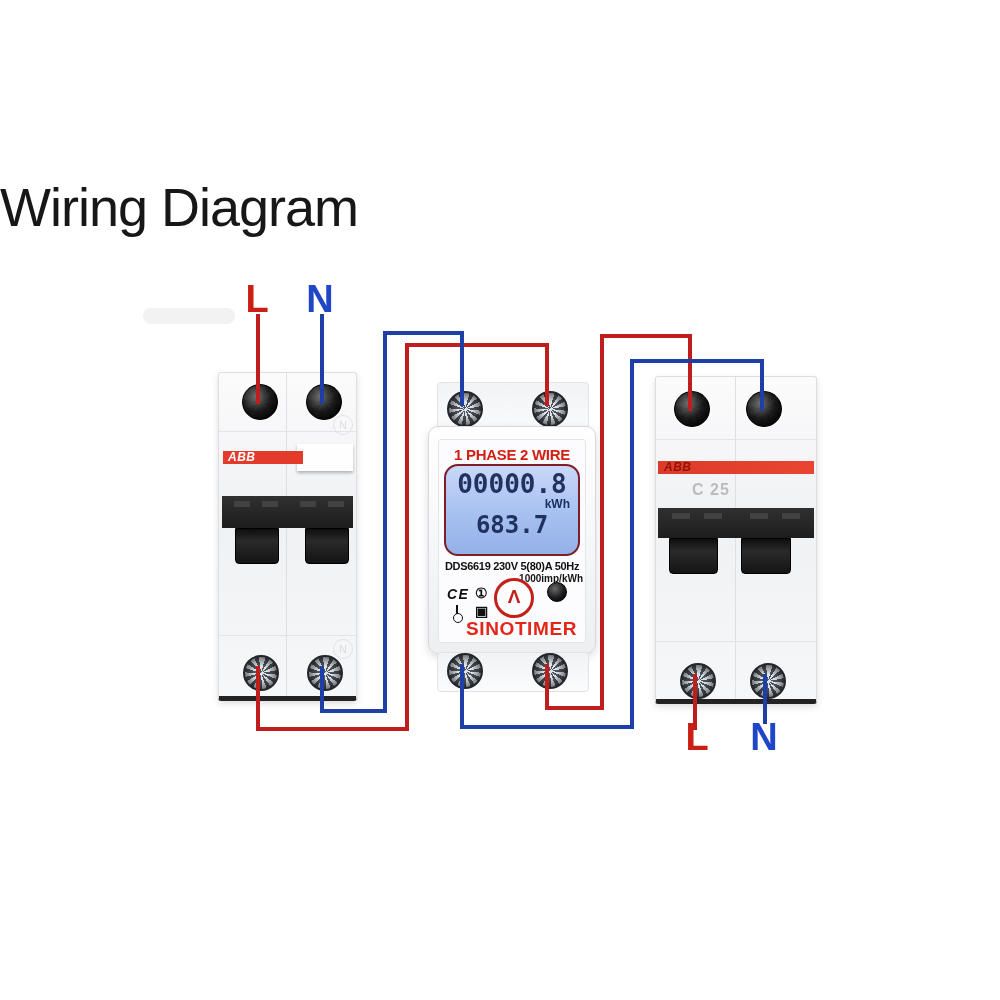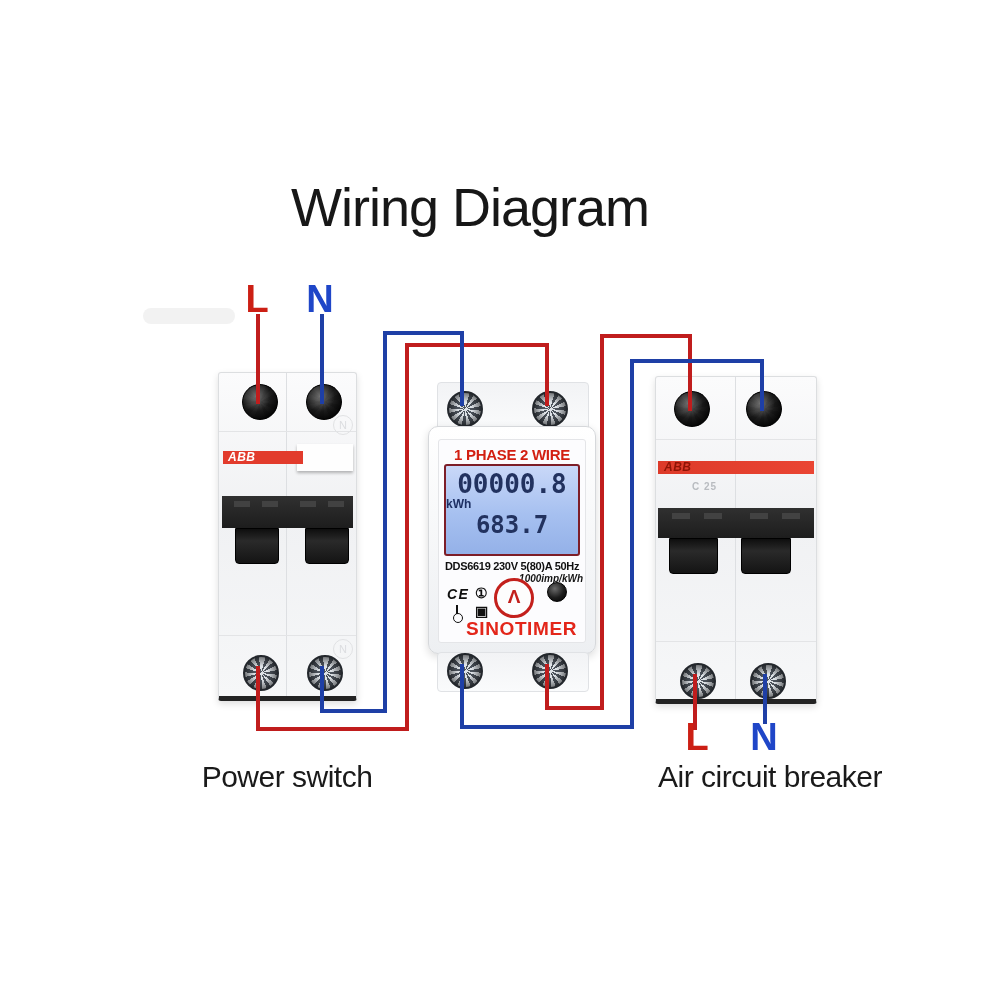--- a/index.html
+++ b/index.html
@@ -4,21 +4,21 @@
 <style>
   html,body { margin:0; padding:0; background:#ffffff; }
   .canvas {
     position:relative; width:1000px; height:1000px; background:#ffffff;
     font-family:"Liberation Sans", sans-serif; overflow:hidden;
   }
   .abs { position:absolute; }
 
   
   .page-title {
-    top:176px; left:0; width:940px; text-align:center;
+    top:176px; left:0; width:940px; text-align:left;
     font-size:54px; letter-spacing:-1px; color:#171717; font-weight:400;
   }
   .ln-label { font-size:38px; font-weight:bold; width:34px; text-align:center; }
   .lbl-live { color:#cc1f14; }
   .lbl-neutral { color:#1f46c8; }
   .caption { top:760px; font-size:30px; color:#1a1a1a; text-align:center; letter-spacing:-0.5px; }
 
   .smudge { left:143px; top:308px; width:92px; height:16px; background:#f2f2f2; border-radius:8px; }
 
   
@@ -53,21 +53,21 @@
     color:#8f1405; font-style:italic; font-weight:bold; font-size:12px;
     line-height:13px; padding-left:6px; letter-spacing:0.5px; display:block;
   }
   .label-window { background:#fefefe; box-shadow:0 2px 3px rgba(0,0,0,0.28); }
   .switch-band { background:linear-gradient(180deg,#303030 0%,#1d1d1d 100%); }
   .slot { background:#424242; height:6px; }
   .toggle {
     background:linear-gradient(180deg,#0e0e0e 0%,#2a2a2a 35%,#141414 100%);
     border-radius:0 0 4px 4px; border:1px solid #000;
   }
-  .rating-txt { color:#b9bcc0; font-size:10px; font-weight:bold; letter-spacing:1px; }
+  .rating-txt { color:#b9bcc0; font-size:16px; font-weight:bold; letter-spacing:1px; }
   .watermark {
     width:18px; height:18px; border-radius:50%; border:1px solid #e1e2e4;
     color:#dcdde0; font-size:11px; line-height:18px; text-align:center;
   }
 
   
   .meter-cap {
     background:linear-gradient(180deg,#f2f3f5,#fafbfc);
     border:1px solid #e0e2e5; border-radius:4px;
   }
@@ -75,38 +75,38 @@
     background:linear-gradient(180deg,#ffffff,#edeff2);
     border:1px solid #d6d8db; border-radius:10px;
     box-shadow:0 3px 8px rgba(0,0,0,0.14);
   }
   .meter-face { background:#fcfcfe; border:1px solid #e4e5e8; border-radius:3px; }
   .meter-header {
     top:6px; left:0; right:0; text-align:center;
     color:#d21f12; font-weight:bold; font-size:15px; letter-spacing:-0.3px;
   }
   .lcd {
-    border:2px solid #7d1e28; border-radius:3px;
+    border:2px solid #7d1e28; border-radius:14px;
     background:linear-gradient(180deg,#c9d8f8 0%,#a6c0f0 55%,#94b1e8 100%);
     overflow:hidden;
   }
   .lcd-row {
     font-family:"DejaVu Sans Mono", monospace; font-weight:bold;
     color:#22325f; text-align:center; letter-spacing:0px;
   }
   .lcd-row1 { font-size:26px; line-height:28px; margin-top:4px; }
-  .lcd-unit { padding-right:8px; font-weight:bold; font-size:12px; color:#1d2f63; line-height:12px; }
+  .lcd-unit { text-align:right; padding-right:8px; font-weight:bold; font-size:12px; color:#1d2f63; line-height:12px; }
   .lcd-row2 { font-size:24px; line-height:26px; margin-top:2px; }
   .spec-line {
     top:120px; left:0; right:0; text-align:center;
     font-size:11px; font-weight:bold; color:#101010; letter-spacing:-0.3px;
   }
   .imp-line {
     top:133px; left:0; right:2px; text-align:right;
-    font-size:10px; font-weight:bold; font-style:italic; color:#141414;
+    font-size:10px; font-weight:bold; color:#141414;
   }
   .cert { color:#101010; font-weight:bold; }
   .ce-mark { font-size:14px; font-style:italic; letter-spacing:1.5px; }
   .circled-one { font-size:14px; }
   .dbl-ins { font-size:14px; }
   .probe-icon { width:8px; height:8px; border:1.6px solid #111; border-radius:50%; }
   .probe-icon::before { content:''; position:absolute; left:2.4px; top:-9px; width:1.6px; height:9px; background:#111; }
   .logo-circle {
     width:34px; height:34px; border-radius:50%; border:3.5px solid #c3201c;
     background:#fdfdfd; text-align:center;
@@ -239,16 +239,14 @@
 
     <polyline points="322,316 322,402" fill="none" stroke="#1e3fa6" stroke-width="4" stroke-linecap="square"></polyline>
     <polyline points="322,668 322,711 385,711 385,333 462,333 462,404" fill="none" stroke="#1e3fa6" stroke-width="4" stroke-linecap="square"></polyline>
     <polyline points="462,666 462,727 632,727 632,361 762,361 762,409" fill="none" stroke="#1e3fa6" stroke-width="4" stroke-linecap="square"></polyline>
     <polyline points="765,676 765,722" fill="none" stroke="#1e3fa6" stroke-width="4" stroke-linecap="square"></polyline>
   </svg>
 
   <div class="abs ln-label lbl-live txt" style="left: 680px; top: 716px; color: rgb(204, 31, 20);">L</div>
   <div class="abs ln-label lbl-neutral txt" style="left: 747px; top: 716px; color: rgb(31, 70, 200);">N</div>
 
-  <div class="abs caption txt" style="left:187px; width:200px;">Power switch</div>
-  <div class="abs caption txt" style="left:648px; width:244px;">Air circuit breaker</div>
 
 </div>
 
 </body></html>

